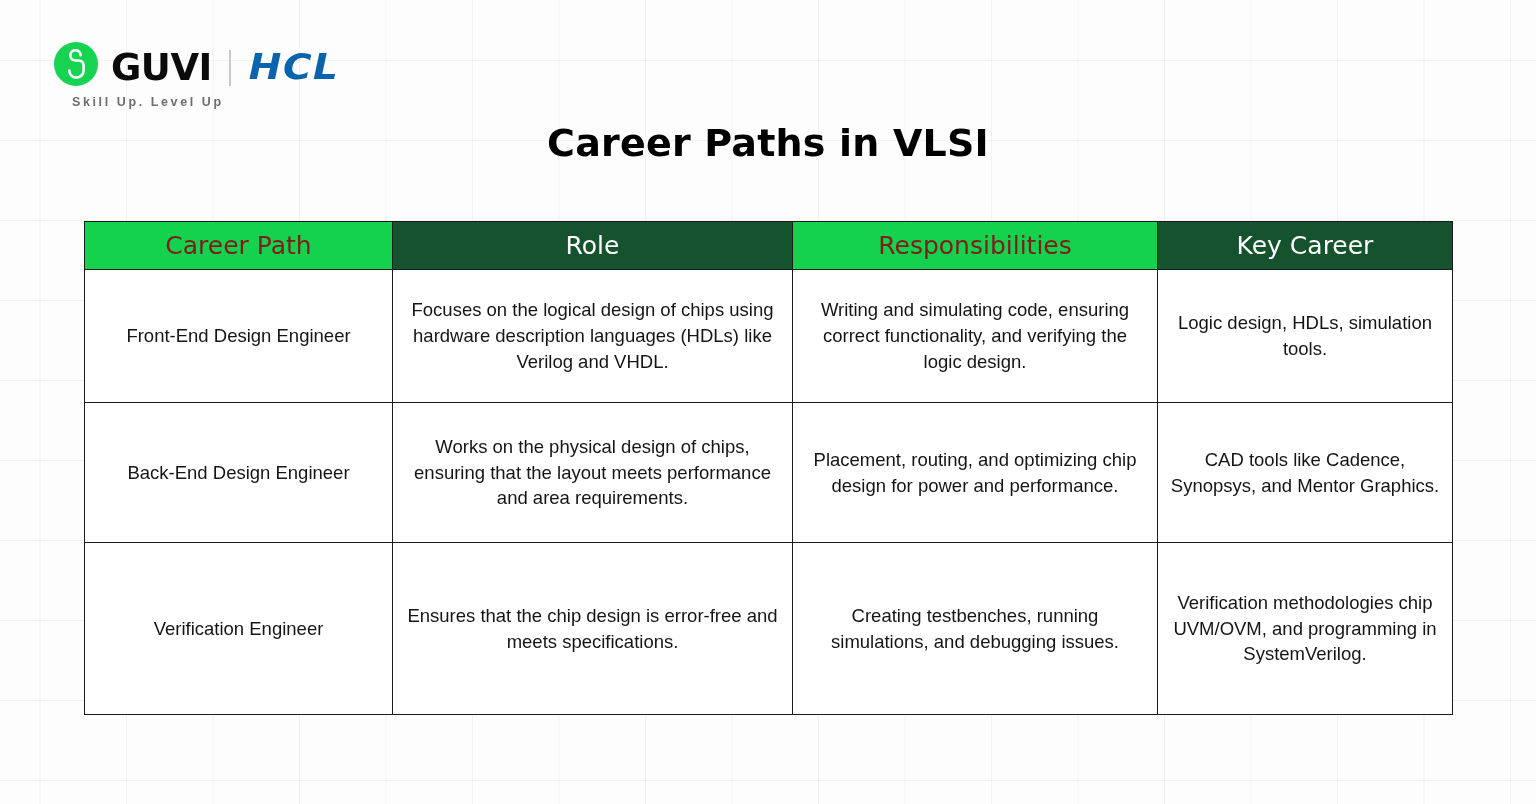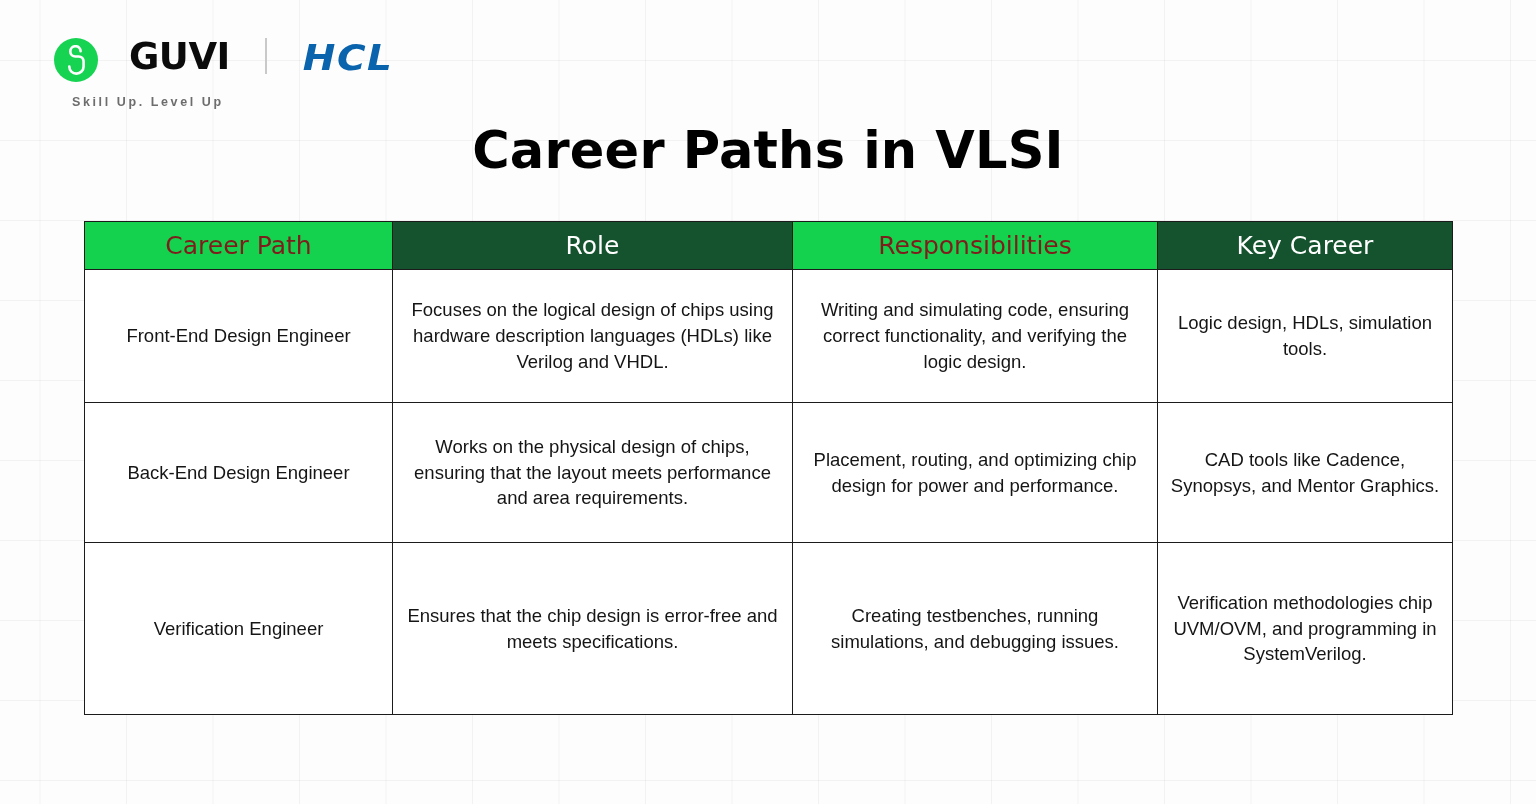--- a/index.html
+++ b/index.html
@@ -42,23 +42,22 @@
   #brand {
     position: absolute;
     left: 54px;
     top: 38px;
     display: flex;
     flex-direction: column;
   }
 
   .brand-row {
     display: flex;
-    align-items: flex-start;
+    align-items: flex-end;
     height: 48px;
-    gap: 18px;
   }
 
   .guvi-mark {
     width: 44px;
     height: 44px;
     border-radius: 50%;
     background: #16D352;
     display: flex;
     align-items: center;
     justify-content: center;
@@ -105,21 +104,21 @@
   }
 
   
   #page-title {
     position: absolute;
     top: 121px;
     left: 0;
     width: 1536px;
     text-align: center;
     font-family: "DejaVu Sans", sans-serif;
-    font-size: 51px;
+    font-size: 38px;
     font-weight: 700;
     letter-spacing: 0.2px;
     color: #000000;
   }
 
   
   #career-table {
     position: absolute;
     left: 84px;
     top: 221px;

